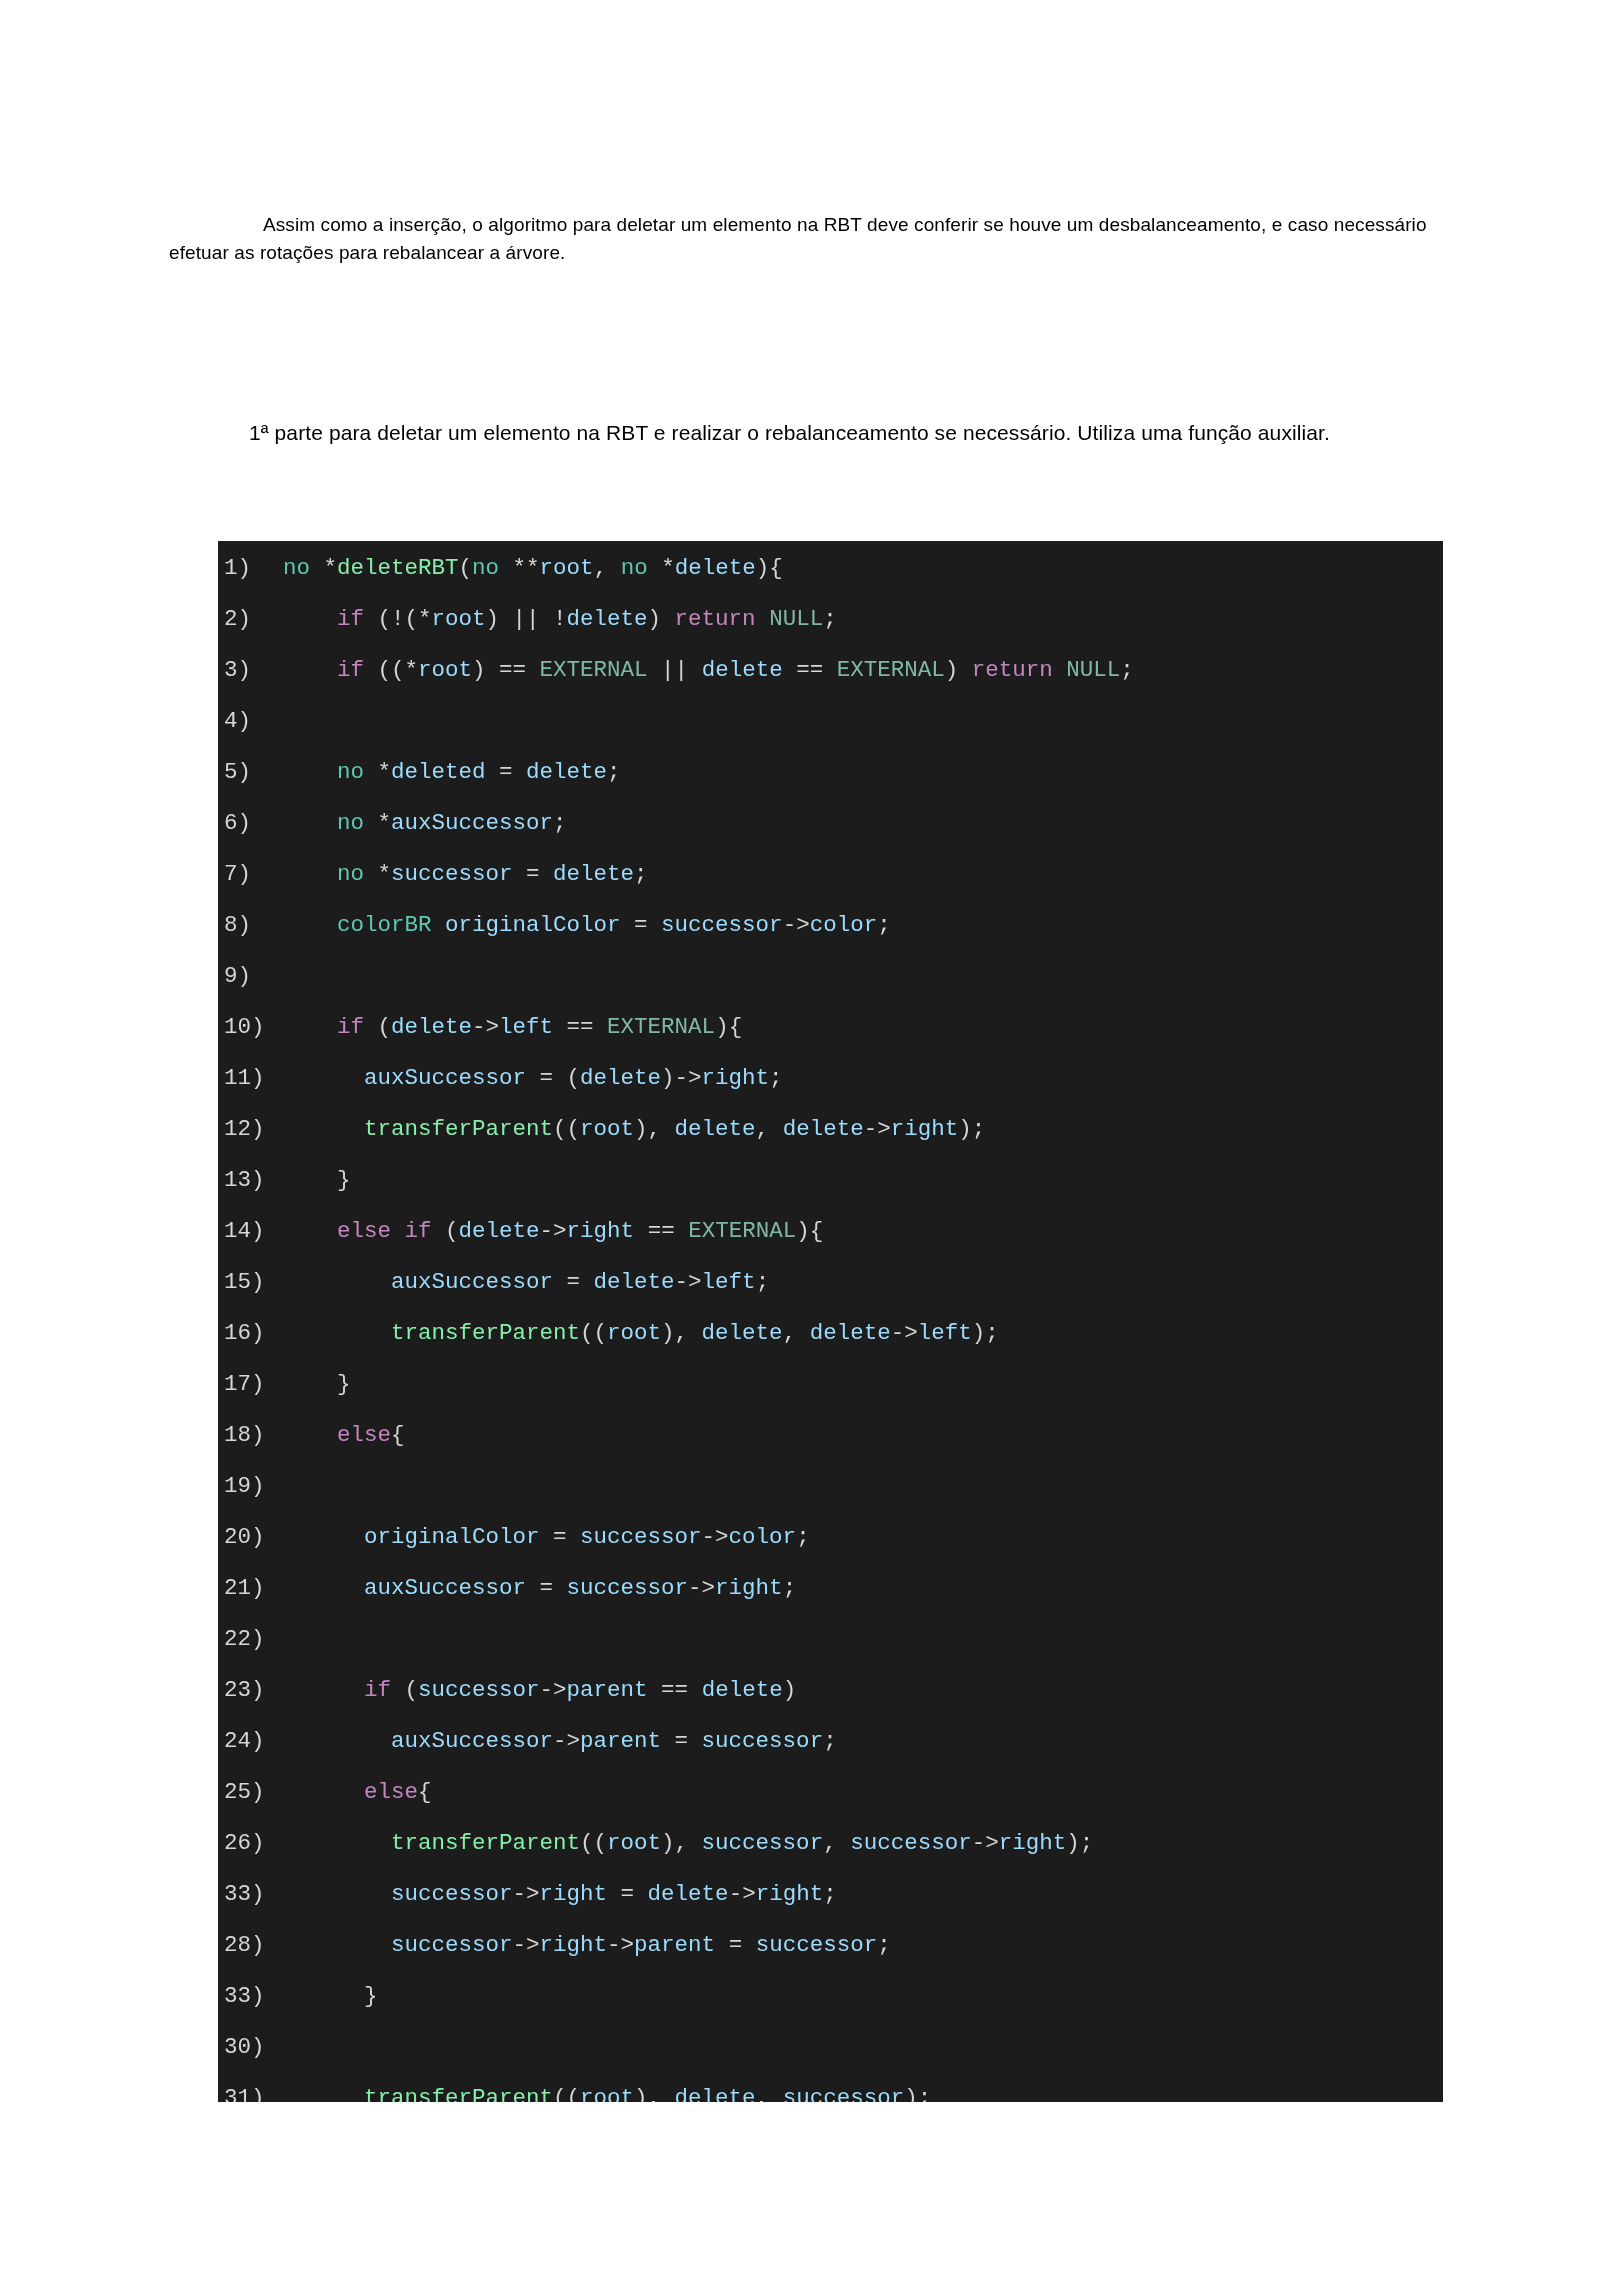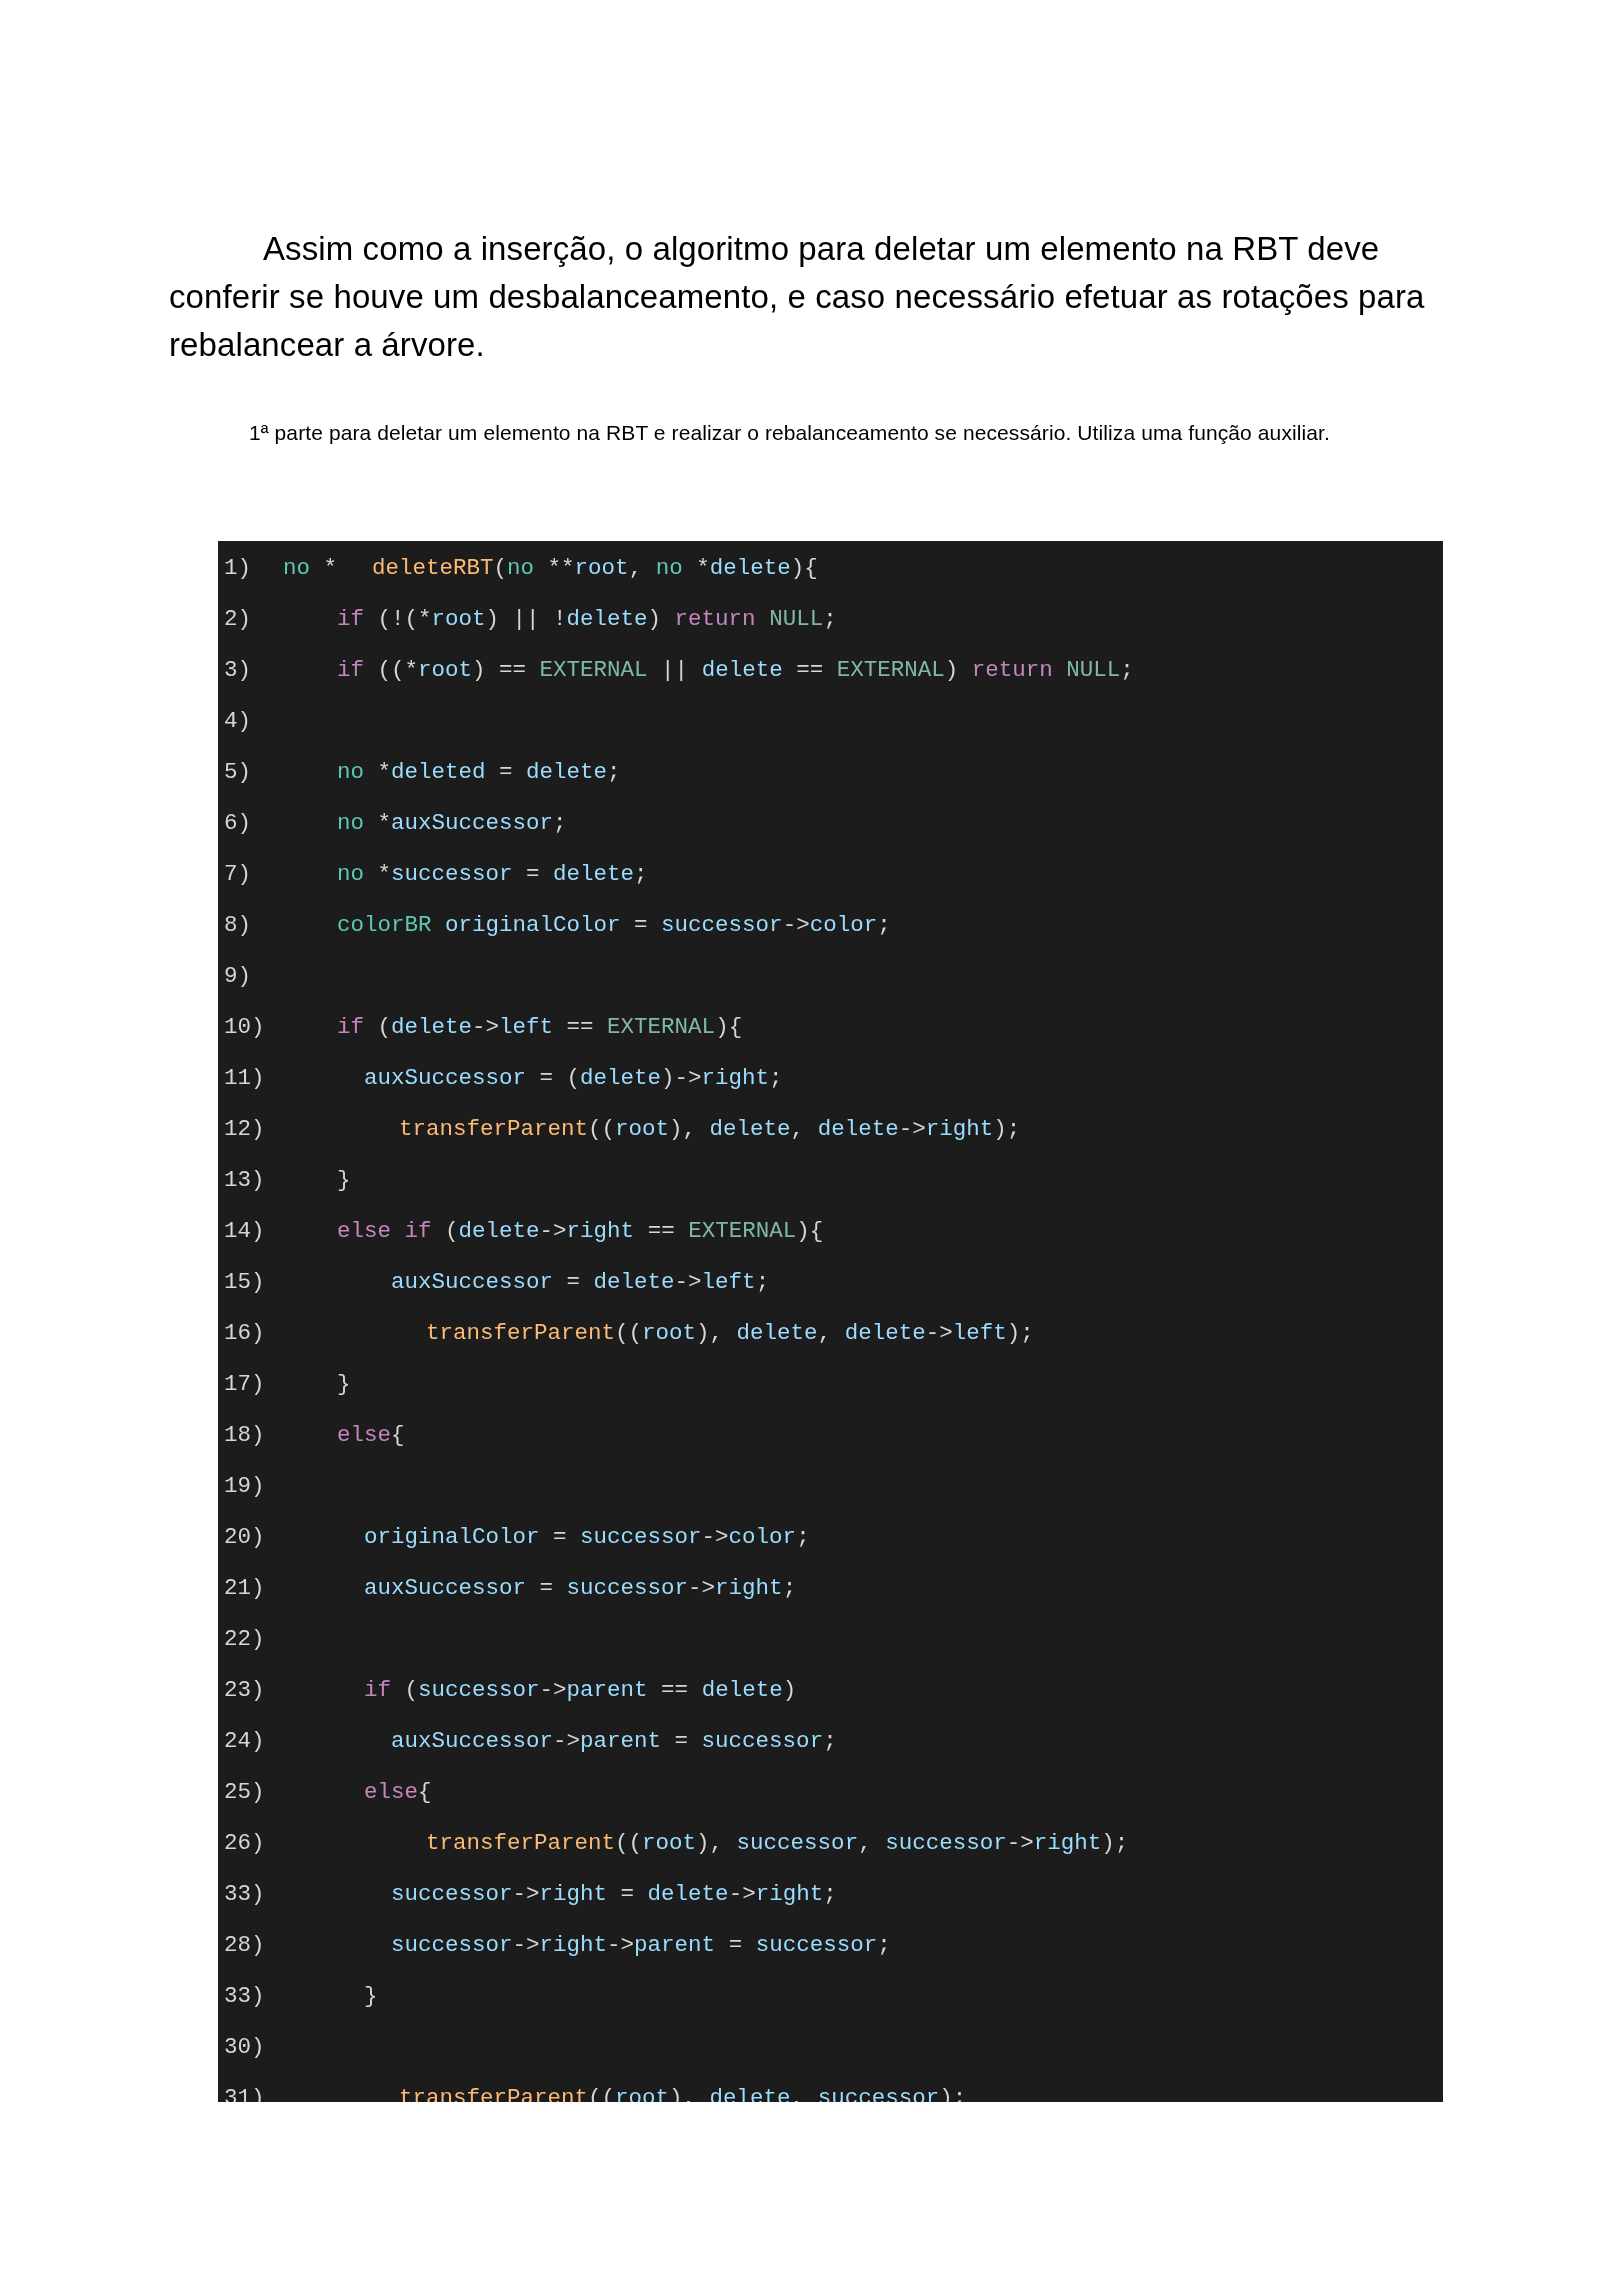--- a/index.html
+++ b/index.html
@@ -17,21 +17,21 @@
   }
   .page {
     position: absolute;
     left: 0; top: 0;
     width: 1623px;
     height: 2293px;
     background: #ffffff;
   }
   .para {
     position: absolute;
-    font-size: 33px;
+    font-size: 19px;
     line-height: 1.45;
     color: #000000;
     letter-spacing: 0.1px;
   }
   #para-intro {
     left: 169px;
     top: 192px;
     width: 1284px;
   }
   #para-intro .indent {
@@ -73,21 +73,21 @@
     flex: 0 0 65px;
     color: #d6d6d6;
     padding-left: 5.9px;
     box-sizing: border-box;
   }
   .code-text {
     color: #d6d6d6;
   }
   .kw { color: #c586c0; }
   .typ { color: #5ec8b4; text-align: right; }
-  .fn  { color: #fdba74; margin-left: 35px; }
+  .fn  { color: #86efac; }
   .id  { color: #9cdcfe; }
   .pl  { color: #d6d6d6; }
   .cn  { color: #7fb8a8; }
 </style>
 </head>
 <body>
 
 <div class="page">
 
   <p class="para" id="para-intro"><span class="indent"></span><span>Assim como a inserção, o algoritmo para deletar um elemento na RBT deve conferir se houve um desbalanceamento, e caso necessário efetuar as rotações para rebalancear a árvore.</span></p>

